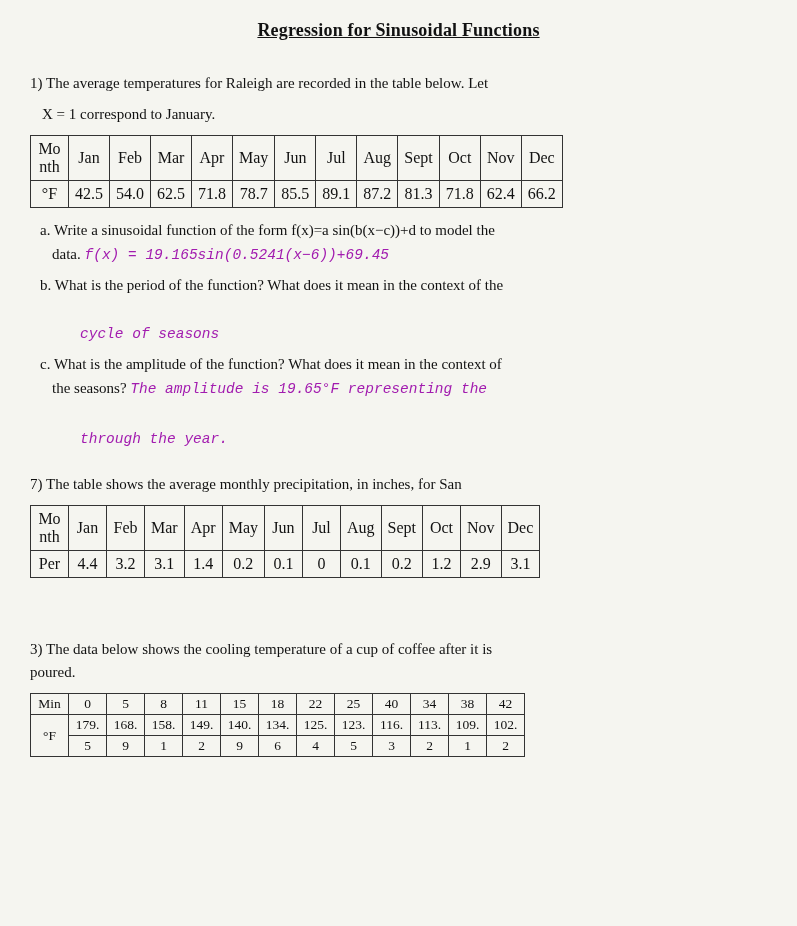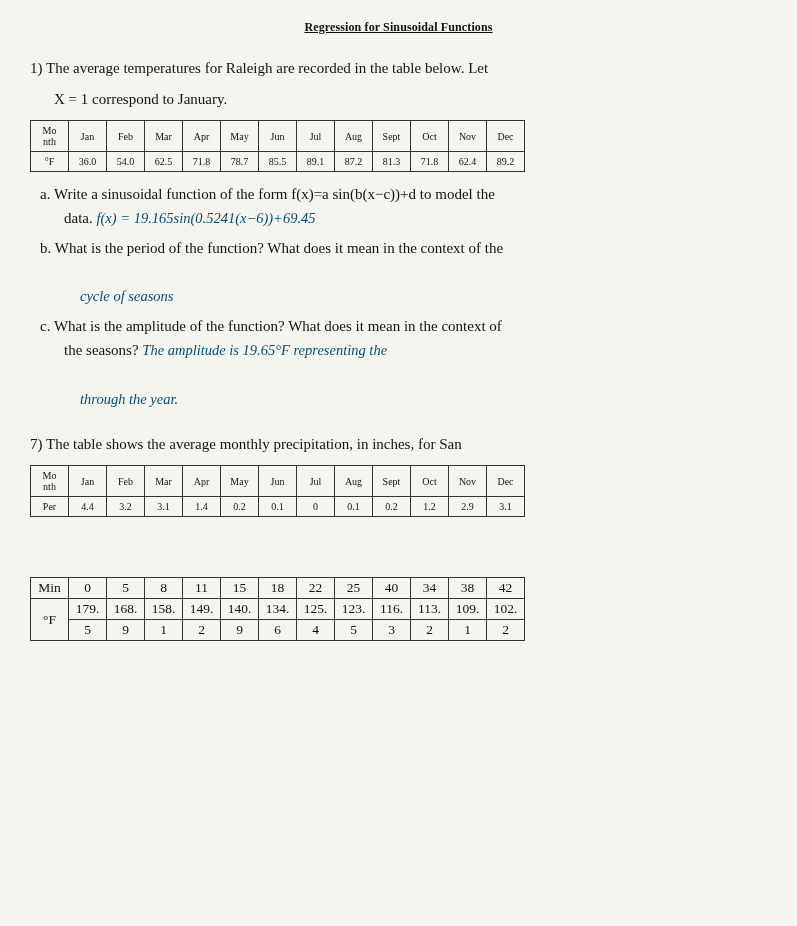--- a/index.html
+++ b/index.html
@@ -9,58 +9,58 @@
       font-size: 15px;
       color: #111;
       padding: 20px 30px;
       width: 797px;
       min-height: 926px;
     }
     .page-title {
       text-align: center;
       font-weight: bold;
       text-decoration: underline;
-      font-size: 12px;
-      margin-bottom: 22px;
+      font-size: 18px;
+      margin-bottom: 31px;
       letter-spacing: 0.01em;
     }
     .problem-block {
       margin-bottom: 22px;
     }
     .problem-text {
       margin-bottom: 8px;
       line-height: 1.5;
     }
     .indent {
-      margin-left: 24px;
+      margin-left: 12px;
     }
     .indent2 {
       margin-left: 40px;
     }
     table {
       border-collapse: collapse;
       margin: 10px 0 10px 0;
-      font-size: 10px;
+      font-size: 16px;
     }
     table td, table th {
       border: 1px solid #333;
       padding: 4px 6px;
       text-align: center;
       min-width: 38px;
     }
     .sub-item {
       margin-left: 10px;
       margin-top: 6px;
       line-height: 1.6;
     }
     .handwritten {
-      font-family: Liberation Serif, serif;
+      font-family: Liberation Mono, monospace;
       font-style: italic;
       font-size: 14.5px;
-      color: #0c4a6e;
+      color: #a21caf;
     }
     .multi-row td {
       padding: 2px 5px;
     }
   </style>
 </head>
 <body>
 
 <div class="page-title">Regression for Sinusoidal Functions</div>
 
@@ -81,32 +81,32 @@
         <td>Jun</td>
         <td>Jul</td>
         <td>Aug</td>
         <td>Sept</td>
         <td>Oct</td>
         <td>Nov</td>
         <td>Dec</td>
       </tr>
       <tr>
         <td>°F</td>
-        <td>36.0</td>
+        <td>42.5</td>
         <td>54.0</td>
         <td>62.5</td>
         <td>71.8</td>
         <td>78.7</td>
         <td>85.5</td>
         <td>89.1</td>
         <td>87.2</td>
         <td>81.3</td>
         <td>71.8</td>
         <td>62.4</td>
-        <td>89.2</td>
+        <td>66.2</td>
       </tr>
     </tbody>
   </table>
 
   <div class="sub-item">
     <span>a. </span>
     <span>Write a sinusoidal function of the form f(x)=a sin(b(x−c))+d  to model the</span><br>
     <span class="indent">
       <span>data.</span>
       <span class="handwritten">f(x) = 19.165sin(0.5241(x−6))+69.45</span>
@@ -170,20 +170,24 @@
         <td>2.9</td>
         <td>3.1</td>
       </tr>
     </tbody>
   </table>
 
   <div style="height: 28px;"></div>
 </div>
 
 <div class="problem-block">
+  <div class="problem-text">
+    <span>3) The data below shows the cooling temperature of a cup of coffee after it is</span><br>
+    <span>poured.</span>
+  </div>
 
   <table class="multi-row" style="font-size:13.5px;padding-left:48px;">
     <tbody>
       <tr>
         <td>Min</td>
         <td>0</td>
         <td>5</td>
         <td>8</td>
         <td>11</td>
         <td>15</td>

